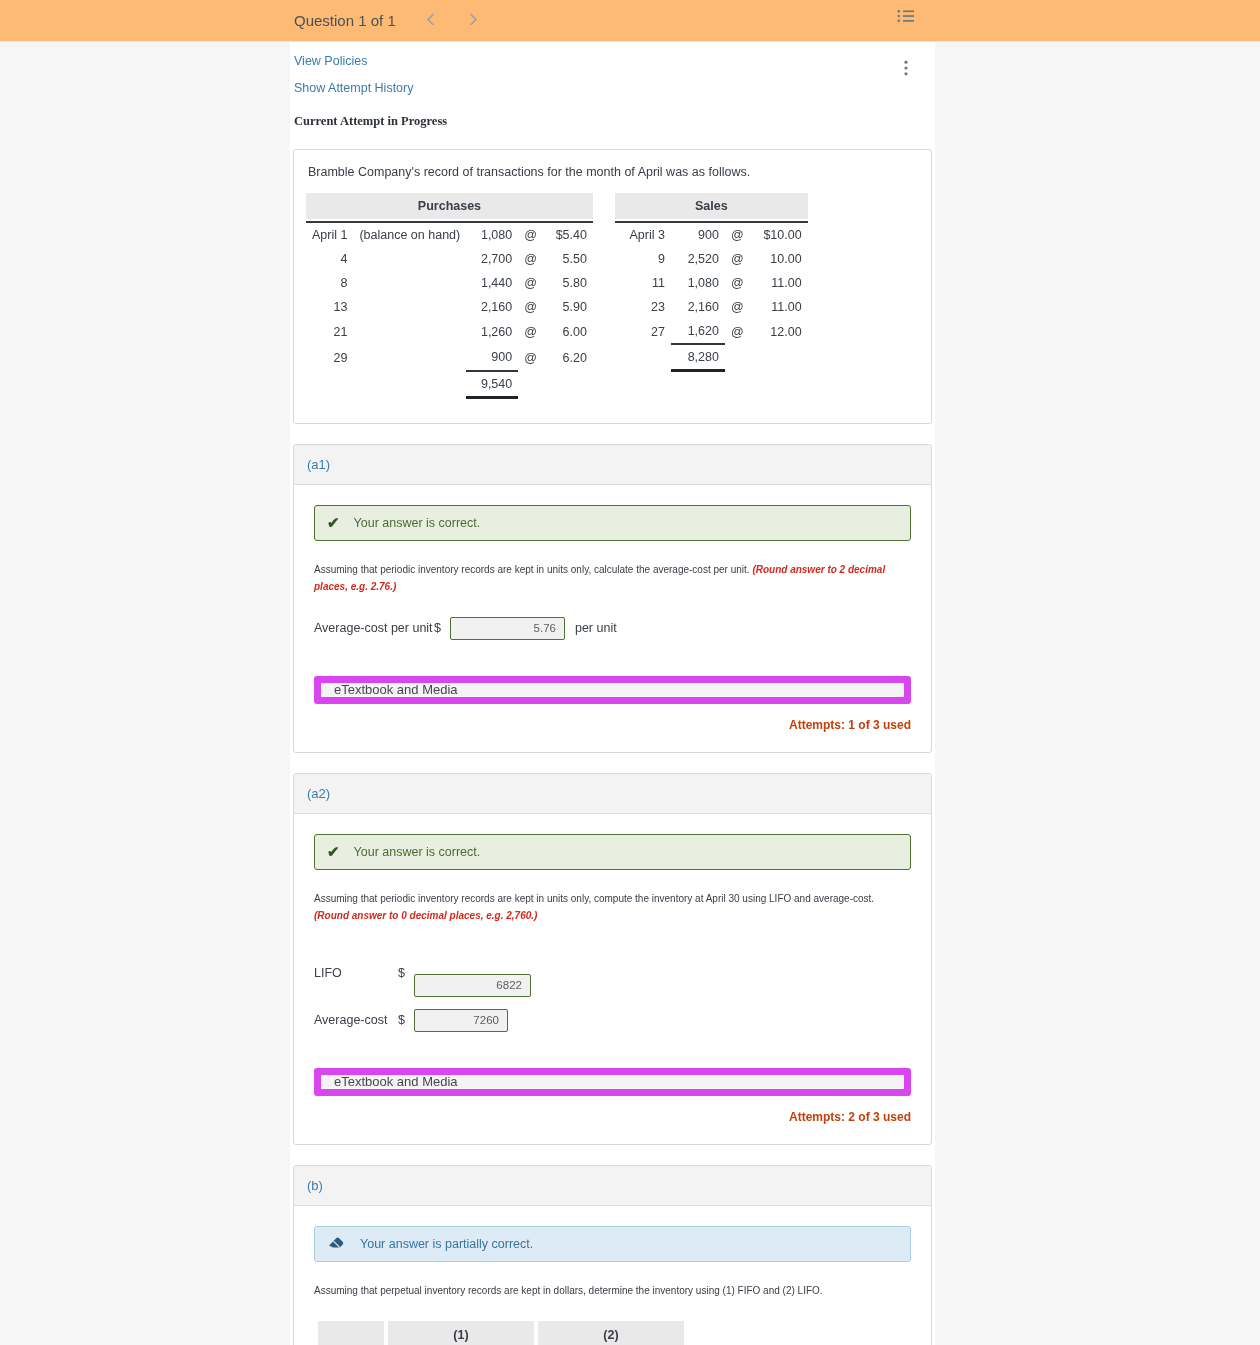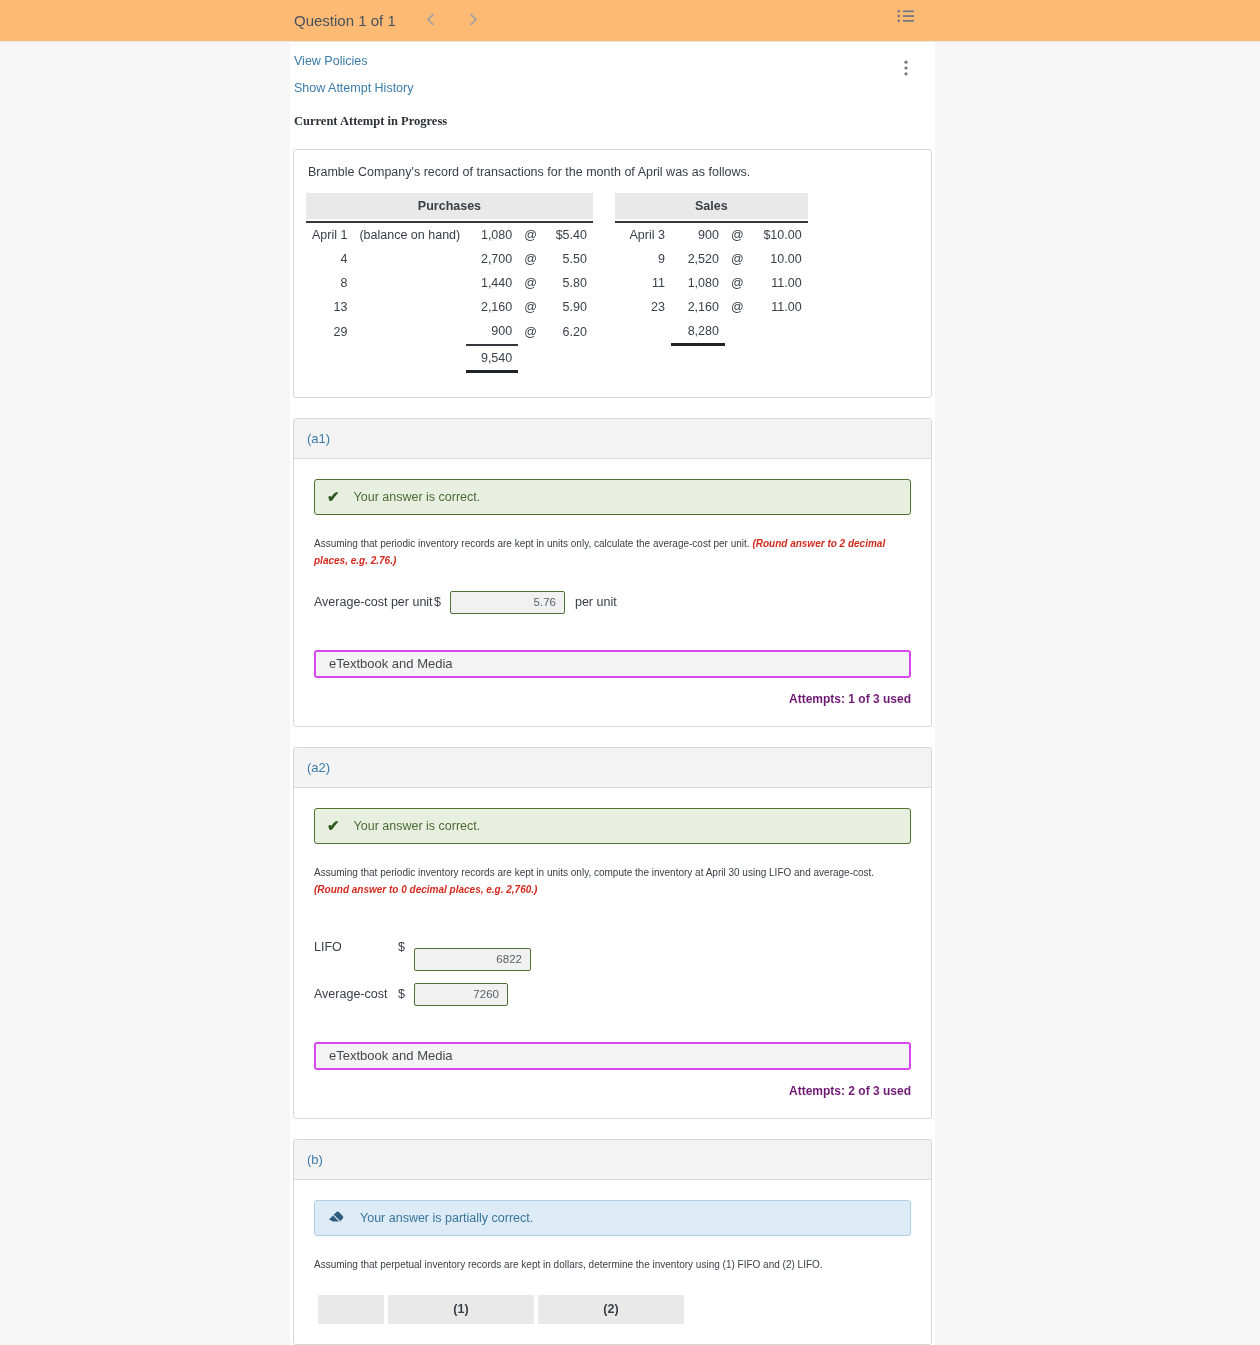--- a/index.html
+++ b/index.html
@@ -57,24 +57,24 @@
   .prompt { font-size:10px; line-height:1.7; color:#3a4048; margin-top:20px; max-width:590px; }
   .note-red { color:#d42a1e; font-weight:bold; font-style:italic; }
 
   .ans-row { display:flex; align-items:center; margin-top:22px; font-size:12.5px; color:#3a4048; }
   .dollar { margin:0 9px 0 0; }
   input.ans { height:23px; border:1.5px solid #4e7136; border-radius:2px; background:#f1f1f1;
     color:#5a5f64; font-size:11.5px; text-align:right; padding:0 8px;
     font-family:"Liberation Sans", sans-serif; }
   .suffix { margin-left:10px; }
 
-  .etext-bar { margin-top:36px; background:#f4f4f4; border:2px solid #d946ef; border-radius:3px;
+  .etext-bar { margin-top:36px; background:#f4f4f4; border:7px solid #d946ef; border-radius:3px;
     height:28px; display:flex; align-items:center; padding-left:13px; font-size:13px;
     color:#44484d; cursor:pointer; }
-  .attempts { text-align:right; font-size:12px; font-weight:bold; color:#701a75; margin-top:14px; }
+  .attempts { text-align:right; font-size:12px; font-weight:bold; color:#c2410c; margin-top:14px; }
 
   
   .a2-label { width:84px; }
   
   .a1-label { width:120px; }
 
   
   table.btab { border-collapse:separate; border-spacing:4px 0; margin-top:22px; font-size:12.5px; color:#3a4048; }
   table.btab thead th { background:#e9e9e9; font-weight:bold; padding:5px 0 6px 0; text-align:center; line-height:1.5; }
   table.btab thead th.lbl { background:#e9e9e9; }
@@ -205,20 +205,32 @@
           <td class="r">2,160</td>
           <td class="c">@</td>
           <td class="r">5.90</td>
           <td class="gapcol"></td>
           <td class="r">23</td>
           <td class="r">2,160</td>
           <td class="c">@</td>
           <td class="r">11.00</td>
         </tr>
         <tr>
+          <td class="r">21</td>
+          <td class="l"></td>
+          <td class="r">1,260</td>
+          <td class="c">@</td>
+          <td class="r">6.00</td>
+          <td class="gapcol"></td>
+          <td class="r">27</td>
+          <td class="r rule1">1,620</td>
+          <td class="c">@</td>
+          <td class="r">12.00</td>
+        </tr>
+        <tr>
           <td class="r">29</td>
           <td class="l"></td>
           <td class="r rule1">900</td>
           <td class="c">@</td>
           <td class="r">6.20</td>
           <td class="gapcol"></td>
           <td class="r"></td>
           <td class="r rule2">8,280</td>
           <td class="c"></td>
           <td class="r"></td>

